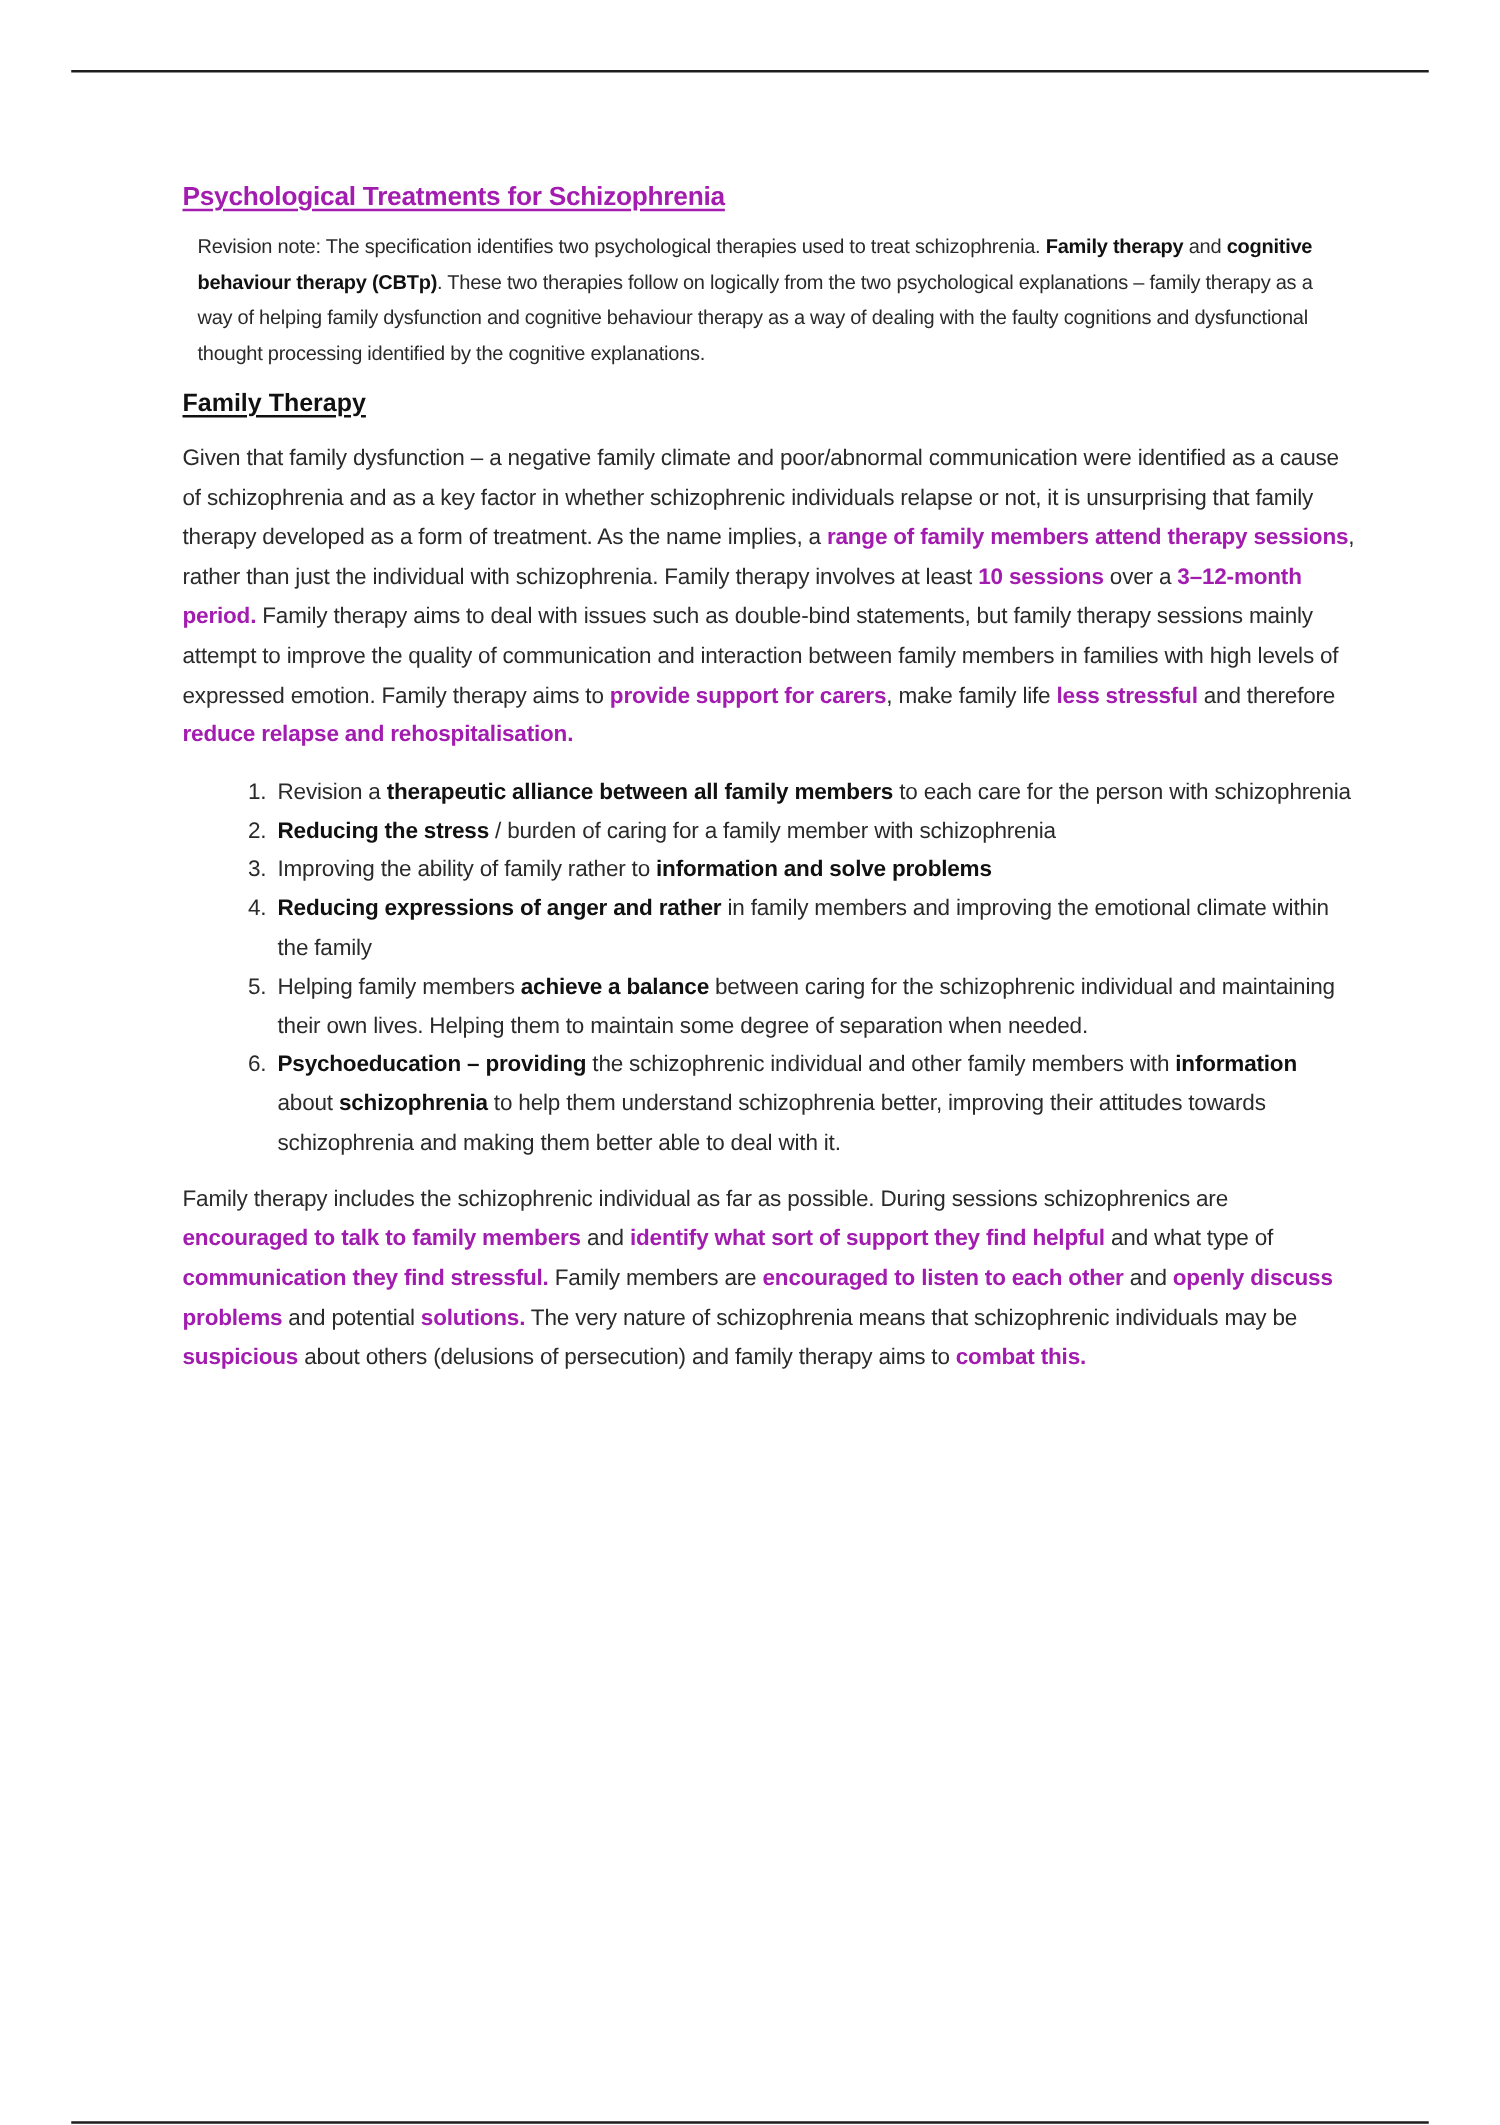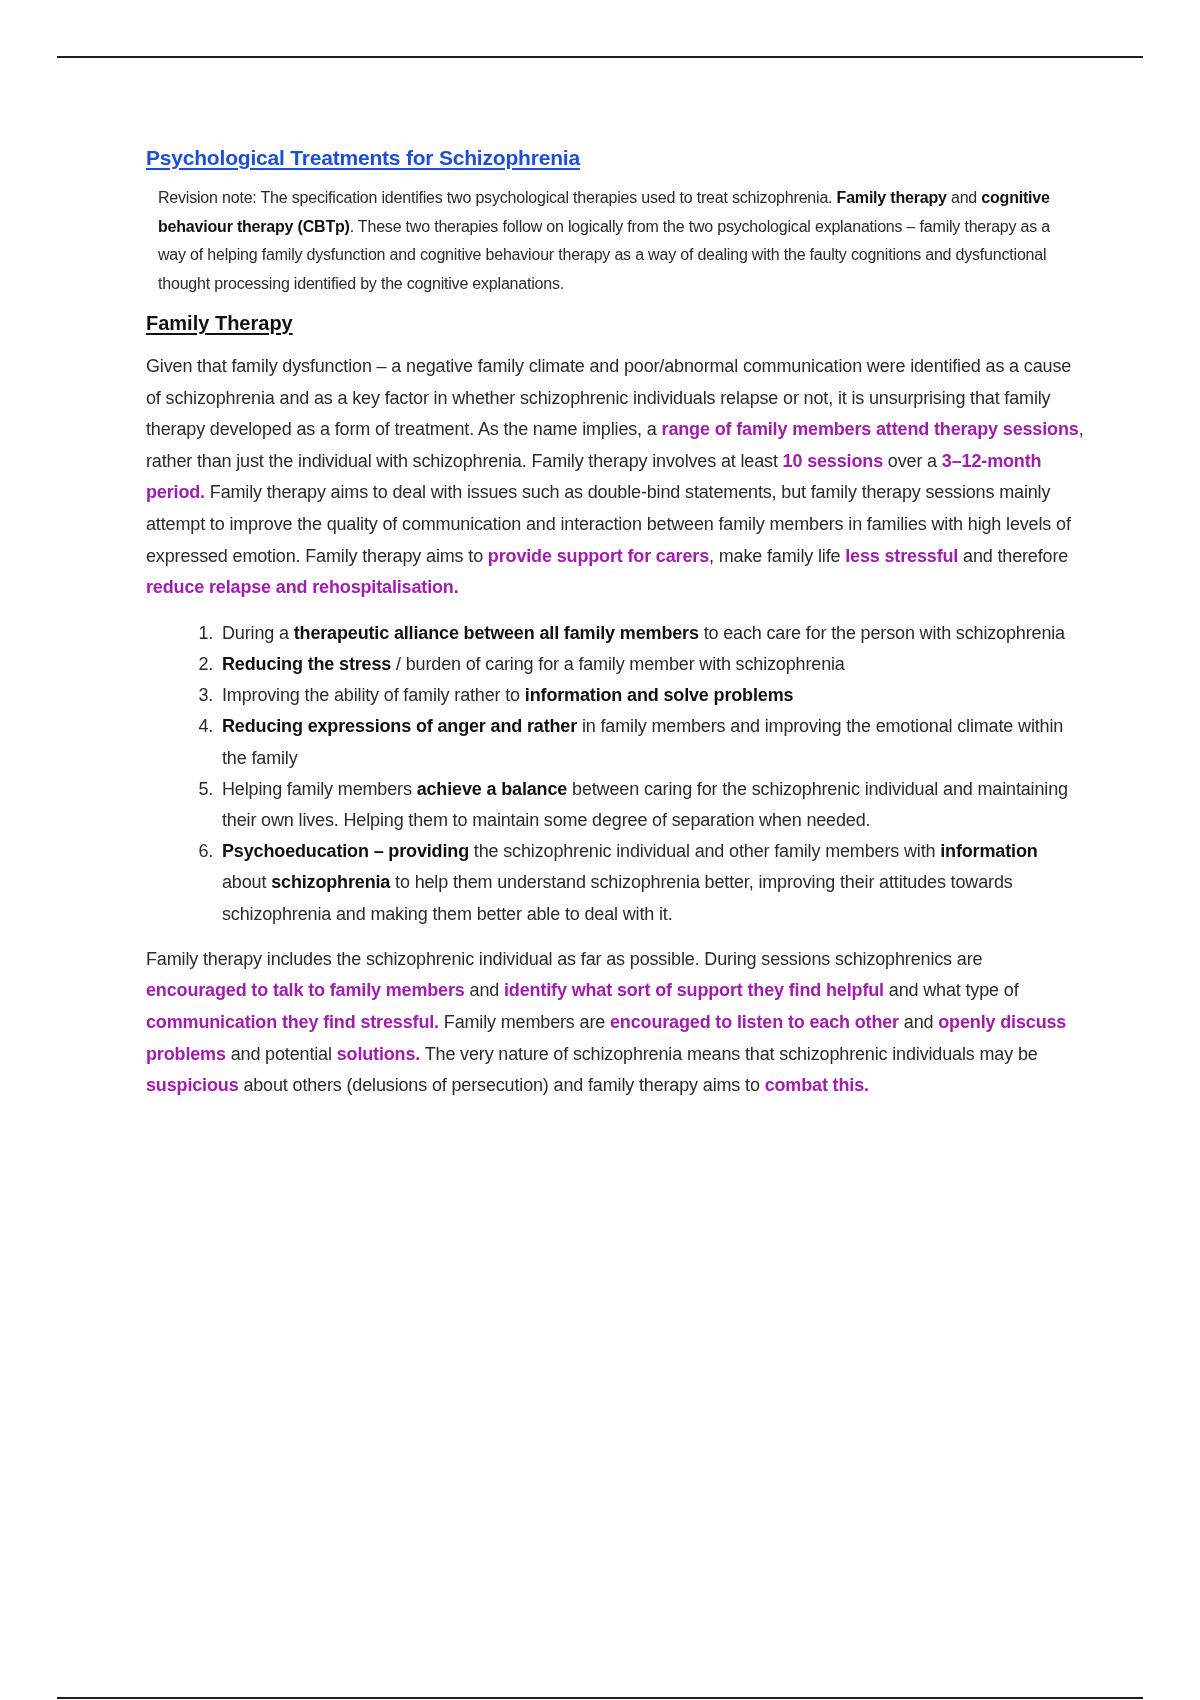--- a/index.html
+++ b/index.html
@@ -31,21 +31,21 @@
       top: 146px;
       width: 940px;
     }
     .title {
       font-size: 21px;
       font-weight: bold;
       text-decoration: underline;
       text-underline-offset: 3px;
       margin: 0 0 14px 0;
       letter-spacing: -0.2px;
-      color: #1d4ed8;
+      color: #a21caf;
     }
     .note {
       font-size: 16px;
       line-height: 28.5px;
       margin: 12px;
       color: #2a2a2a;
       letter-spacing: -0.2px;
     }
     .note b { color: #111; }
     .section-heading {
@@ -86,21 +86,21 @@
   <p class="note">
     <span><span>Revision note: The specification identifies two psychological therapies used to treat schizophrenia. </span><b>Family therapy</b><span> and </span><b>cognitive behaviour therapy (CBTp)</b><span>. These two therapies follow on logically from the two psychological explanations – family therapy as a way of helping family dysfunction and cognitive behaviour therapy as a way of dealing with the faulty cognitions and dysfunctional thought processing identified by the cognitive explanations.</span></span><br>
   </p>
 
   <h2 class="section-heading">Family Therapy</h2>
 
   <p class="para"><span>Given that family dysfunction – a negative family climate and poor/abnormal communication were identified as a cause of schizophrenia and as a key factor in whether schizophrenic individuals relapse or not, it is unsurprising that family therapy developed as a form of treatment. As the name implies, a </span><b>range of family members attend therapy sessions</b><span>, rather than just the individual with schizophrenia. Family therapy involves at least </span><b>10 sessions</b><span> over a </span><b>3–12-month period.</b><span> Family therapy aims to deal with issues such as double-bind statements, but family therapy sessions mainly attempt to improve the quality of communication and interaction between family members in families with high levels of expressed emotion. Family therapy aims to </span><b>provide support for carers</b><span>, make family life </span><b>less stressful</b><span> and therefore </span><b>reduce relapse and rehospitalisation.</b></p>
 
 
   <ol class="objectives">
-    <li><span>During a </span><b>therapeutic alliance between all family members</b><span> to each care for the person with schizophrenia</span></li>
+    <li><span>Revision a </span><b>therapeutic alliance between all family members</b><span> to each care for the person with schizophrenia</span></li>
     <li><b> Reducing the stress</b><span> / burden of caring for a family member with schizophrenia</span></li>
     <li><span>Improving the ability of family rather to </span><b>information and solve problems</b></li>
     <li><b>Reducing expressions of anger and rather</b><span> in family members and improving the emotional climate within the family</span></li>
     <li><span>Helping family members </span><b>achieve a balance</b><span> between caring for the schizophrenic individual and maintaining their own lives. Helping them to maintain some degree of separation when needed.</span></li>
     <li><b>Psychoeducation – providing</b><span> the schizophrenic individual and other family members with </span><b>information</b><span> about </span><b>schizophrenia</b><span> to help them understand schizophrenia better, improving their attitudes towards schizophrenia and making them better able to deal with it.</span></li>
   </ol>
 
   <p class="para"><span>Family therapy includes the schizophrenic individual as far as possible. During sessions schizophrenics are </span><b>encouraged to talk to family members</b><span> and </span><b>identify what sort of support they find helpful</b><span> and what type of </span><b>communication they find stressful.</b><span> Family members are </span><b>encouraged to listen to each other</b><span> and </span><b>openly discuss problems</b><span> and potential </span><b>solutions.</b><span> The very nature of schizophrenia means that schizophrenic individuals may be </span><b>suspicious</b><span> about others (delusions of persecution) and family therapy aims to </span><b>combat this.</b></p>
 </div>
 

